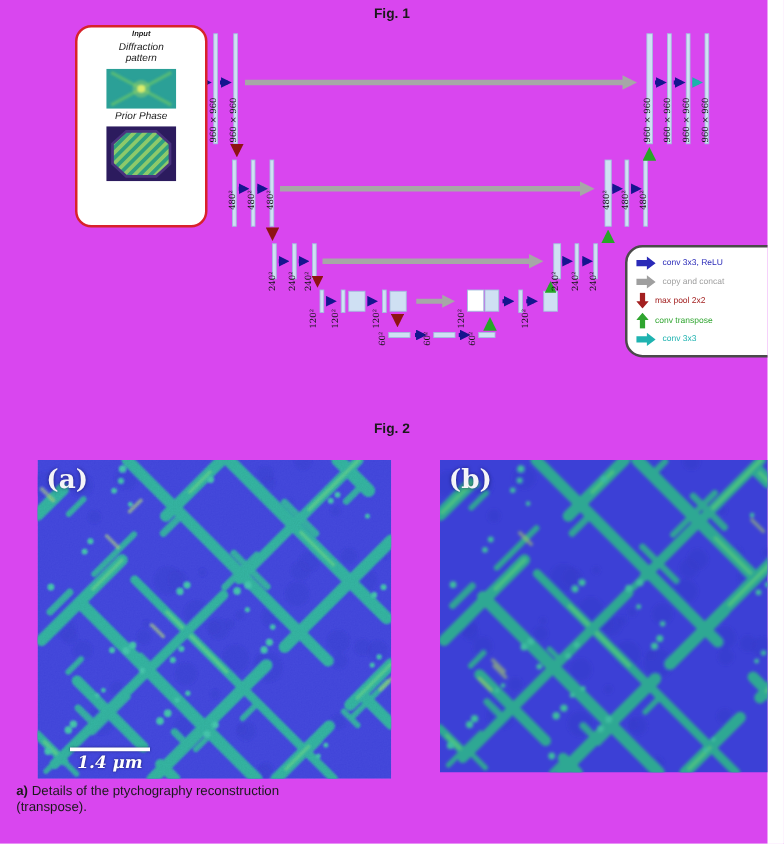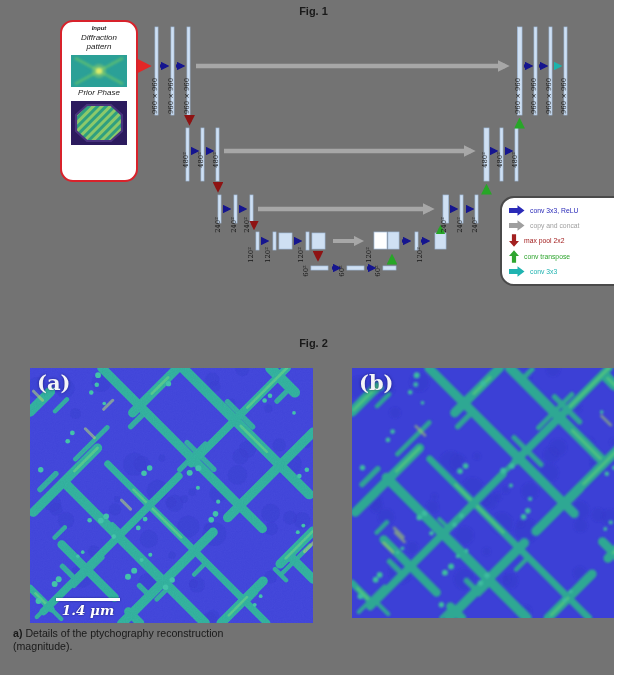--- a/index.html
+++ b/index.html
@@ -1,24 +1,24 @@
 <!DOCTYPE html>
 <html><head>
 <meta charset="utf-8">
 <style>
   html,body{margin:0;padding:0;background:#fff;}
-  .page{position:relative;width:614px;height:675px;background:#737373;overflow:hidden;
+  .page{position:relative;width:614px;height:675px;background:#d946ef;overflow:hidden;
         font-family:"Liberation Sans",sans-serif;color:#1a1a1a;}
   .fig-title{position:absolute;left:0;width:627px;text-align:center;font-weight:bold;font-size:11px;}
   .t1{top:5px;}
   .t2{top:337px;}
   
   .input-box{position:absolute;left:60px;top:20px;width:70px;height:152px;border:2.5px solid #d8222b;
              border-radius:13px;background:#fff;z-index:3;display:flex;flex-direction:column;
-             align-items:center;padding:3px 2px;box-sizing:content-box;}
+             align-items:center;padding:3px 16px;box-sizing:content-box;}
   .ib-title{font-size:6px;font-weight:bold;font-style:italic;margin-bottom:1px;}
   .ib-label{font-size:8px;font-style:italic;text-align:center;line-height:1.12;width:50px;margin:2px 0 3px;}
   .thumb{width:56px;height:32px;display:block;}
   .thumb2{width:56px;height:44px;display:block;}
   
   .unet{position:absolute;left:0;top:0;z-index:2;}
   .bar{fill:#cfe0f3;stroke:#a3bedd;stroke-width:0.7;}
   .bar-w{fill:#ffffff;}
   .lb{font-family:"DejaVu Serif",serif;font-size:6.8px;fill:#161616;text-anchor:middle;}
   
@@ -566,16 +566,16 @@
           <circle cx="63.714065903099254" cy="16.40934071294032" r="2.2253166815964507" fill="#3cbc9f"></circle>
           <circle cx="254.78623539209366" cy="105.84136004094034" r="2.2780146619537844" fill="#3cbc9f"></circle>
           <circle cx="262.2600348710548" cy="99.66032915888354" r="2.2780146619537844" fill="#3cbc9f"></circle>
           <circle cx="70.48663359880447" cy="34.873895989730954" r="1.8284129770006985" fill="#3cbc9f"></circle>
         </g>
       </svg>
     <div class="plabel">(b)</div>
   </div>
 
   <div class="cap capA">
-    <span class="capm">a)</span><span>Details of the ptychography reconstruction (magnitude).</span>
+    <span class="capm">a)</span><span>Details of the ptychography reconstruction (transpose).</span>
   </div>
 
 </div>
 
 </body></html>

